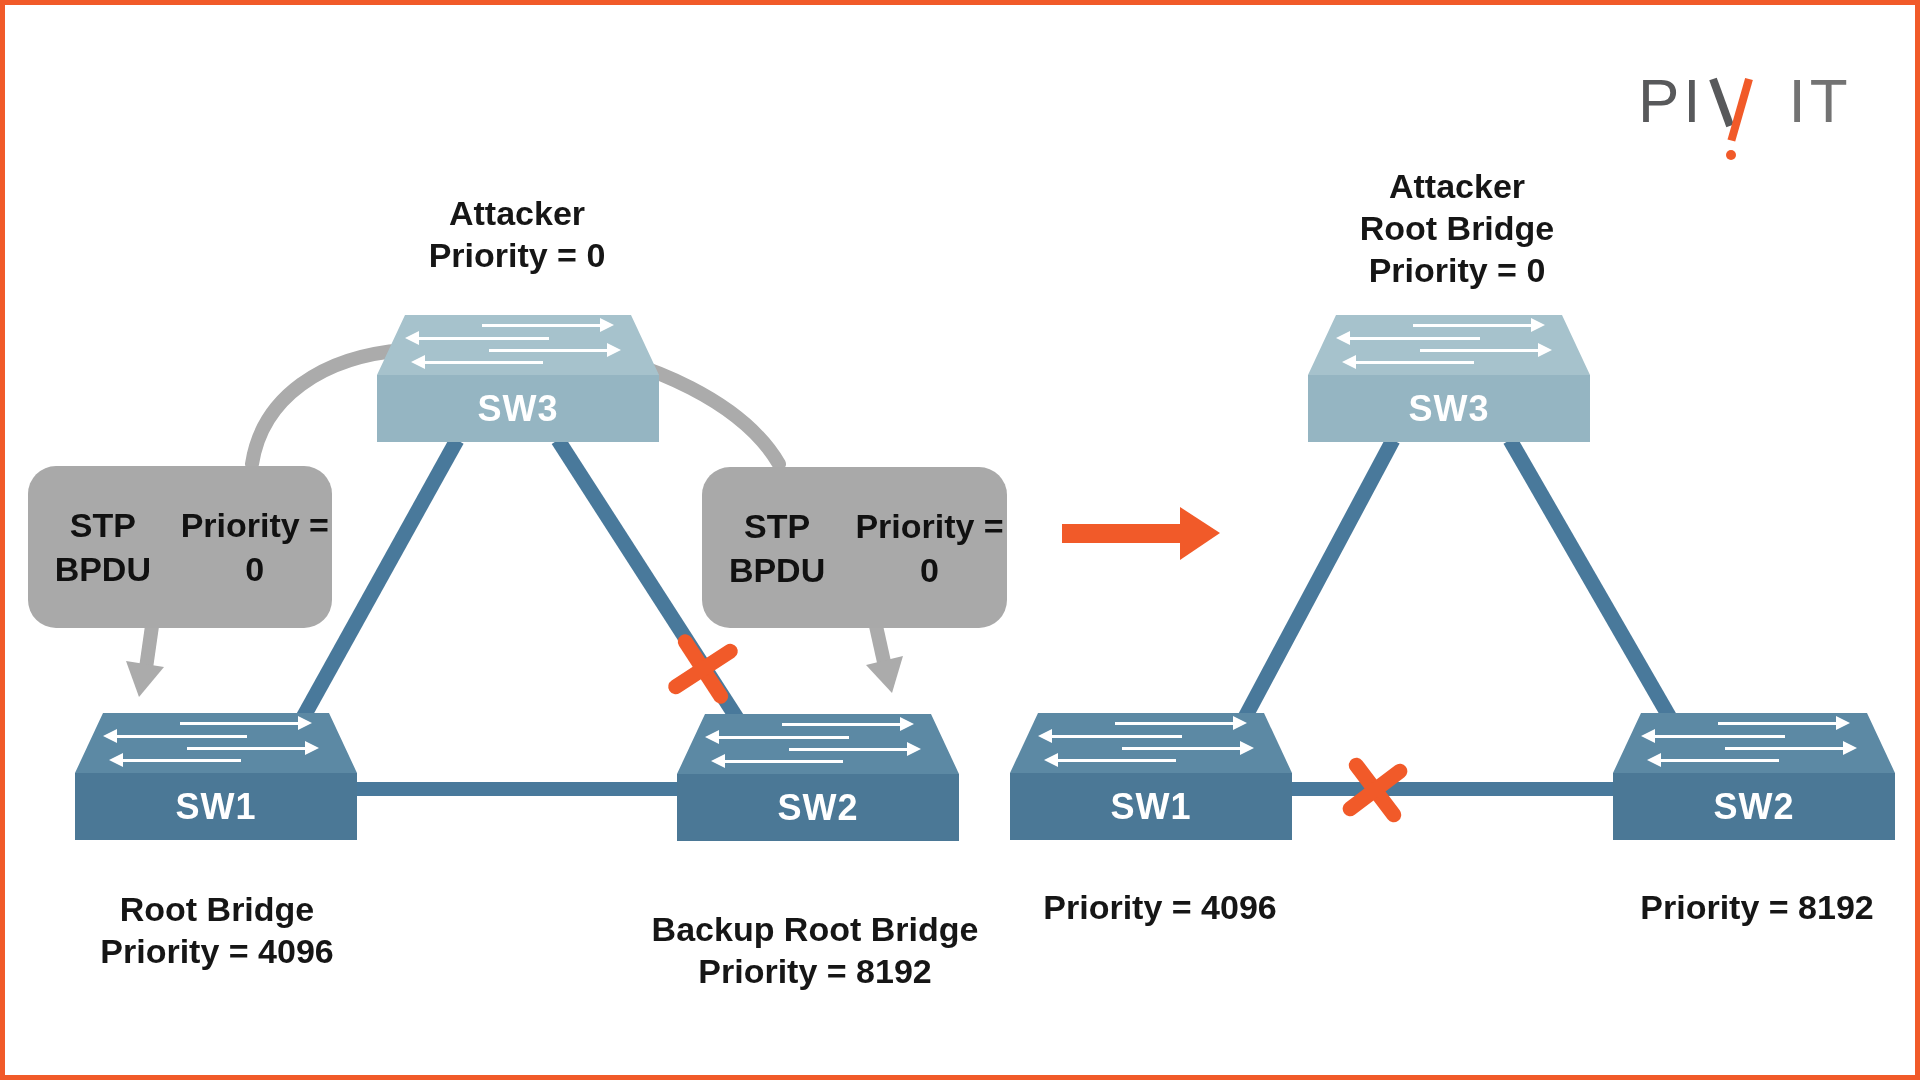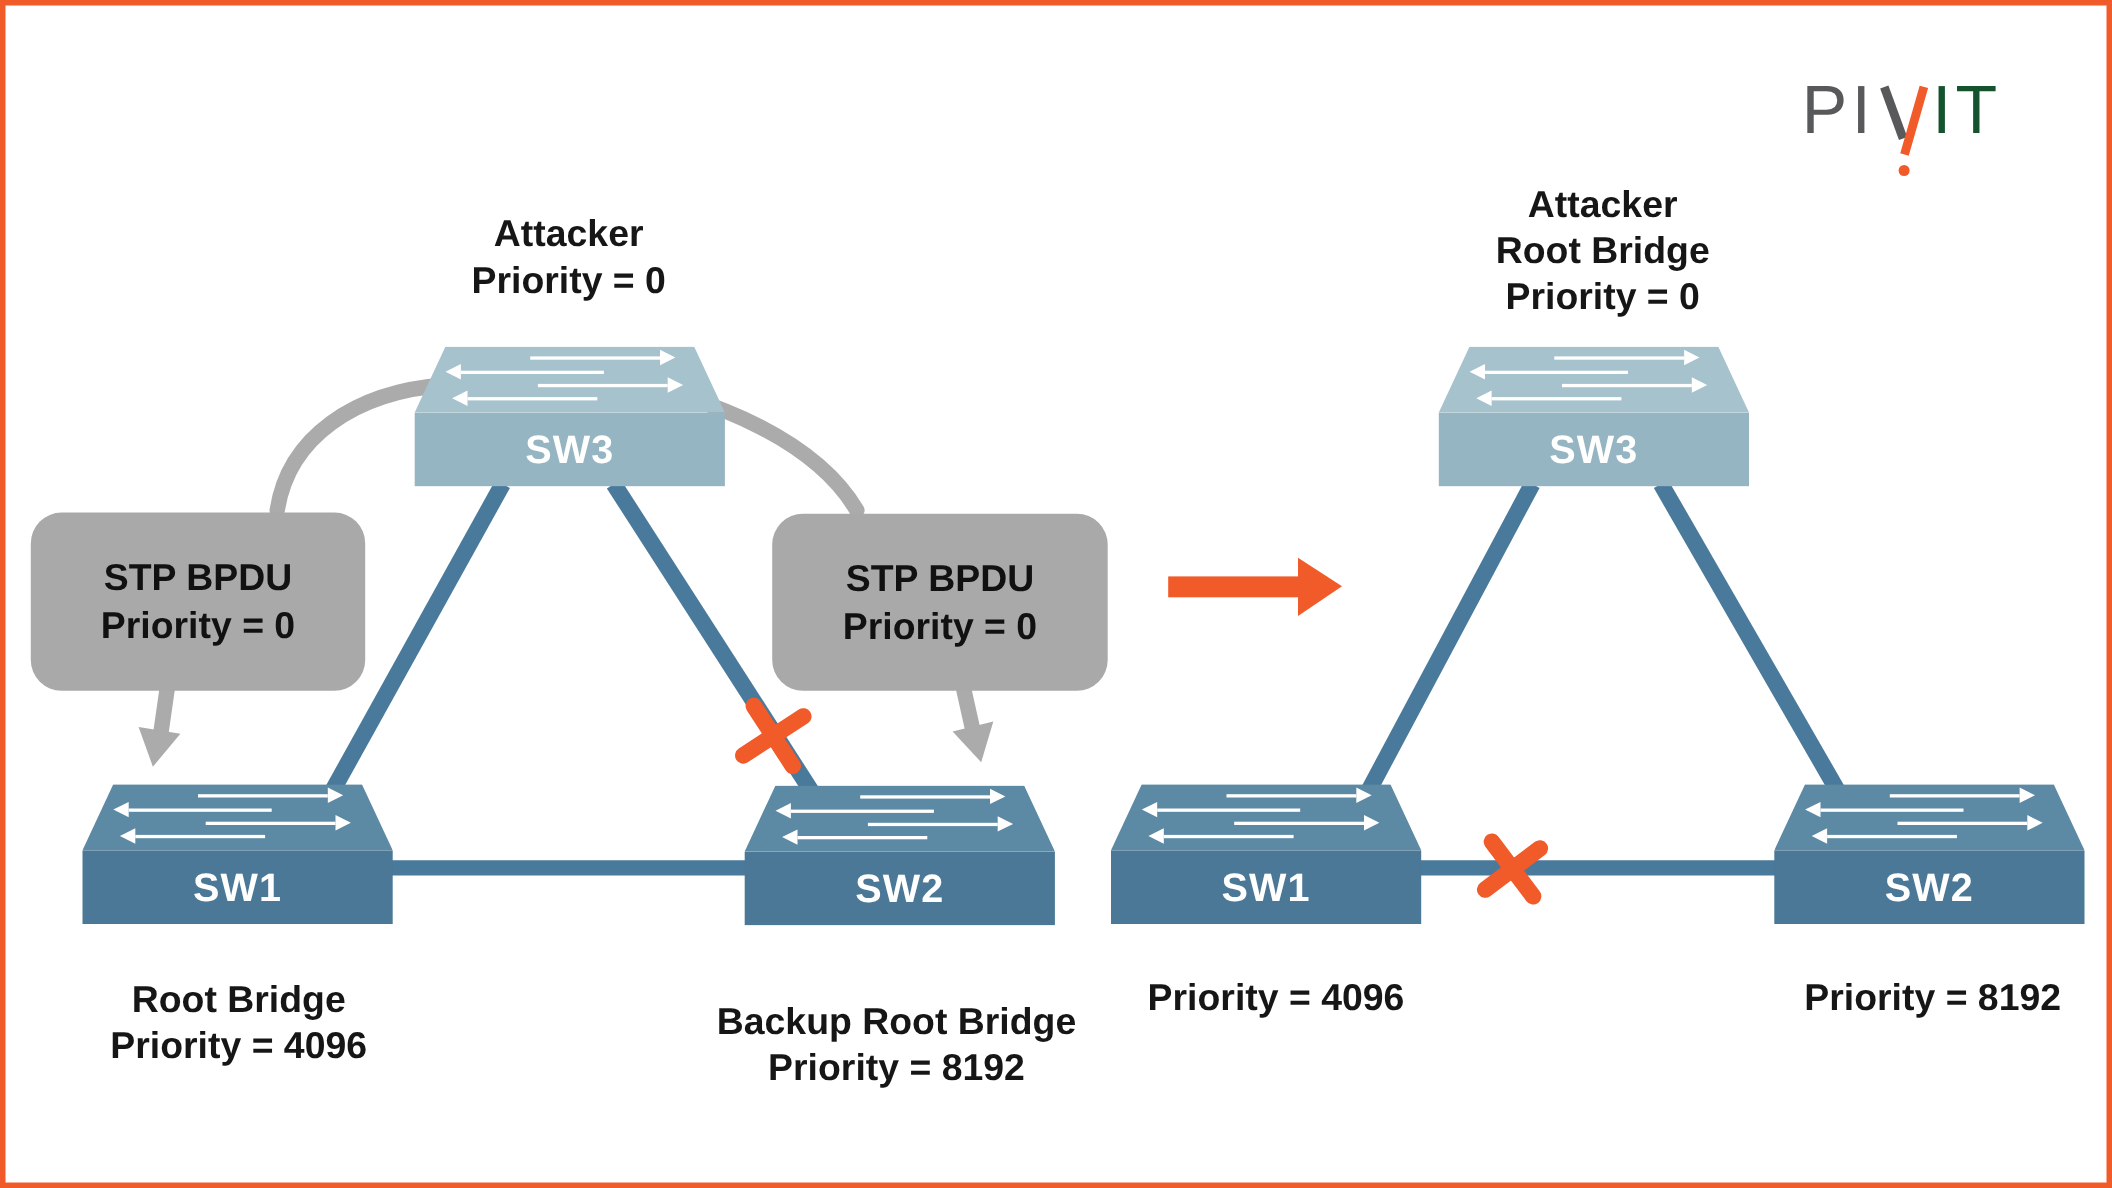--- a/index.html
+++ b/index.html
@@ -23,28 +23,28 @@
   .tarrow{position:absolute;height:3px;background:#ffffff;}
   .tarrow.right::after{content:'';position:absolute;right:-14px;top:-6px;width:0;height:0;
     border-left:14px solid #ffffff;border-top:7px solid transparent;border-bottom:7px solid transparent;}
   .tarrow.left::after{content:'';position:absolute;left:-14px;top:-6px;width:0;height:0;
     border-right:14px solid #ffffff;border-top:7px solid transparent;border-bottom:7px solid transparent;}
 
   
   .lbl{position:absolute;z-index:4;text-align:center;color:#161616;
     font-size:34px;font-weight:bold;line-height:42px;}
   .bpdu{position:absolute;z-index:3;background:#A9A9A9;border-radius:28px;
-    display:flex;flex-direction:column;align-items:center;justify-content:center;
+    display:flex;flex-direction:row;align-items:center;justify-content:center;
     color:#111111;font-size:34px;font-weight:bold;line-height:44px;text-align:center;}
 
   
   .logo{position:absolute;left:1638px;top:68px;z-index:4;display:flex;align-items:flex-start;
     font-size:62px;line-height:66px;font-weight:400;letter-spacing:4px;}
   .logo .lg{color:#58595B;}
-  .logo .lo{color:#14532d;}
+  .logo .lo{color:#737373;margin-left:32px;}
   .v-wrap{position:relative;display:inline-block;width:46px;height:50px;margin:11px 2px 0 4px;}
   .v-left{position:absolute;left:0;top:0;width:8px;height:50px;background:#58595B;
     transform:rotate(-20deg);transform-origin:50% 0;}
   .v-right{position:absolute;left:36px;top:0;width:8px;height:64px;background:#F15A29;
     transform:rotate(16deg);transform-origin:50% 0;}
   .v-dot{position:absolute;left:17px;top:71px;width:10px;height:10px;border-radius:50%;background:#F15A29;}
 </style>
 </head>
 <body>
 

